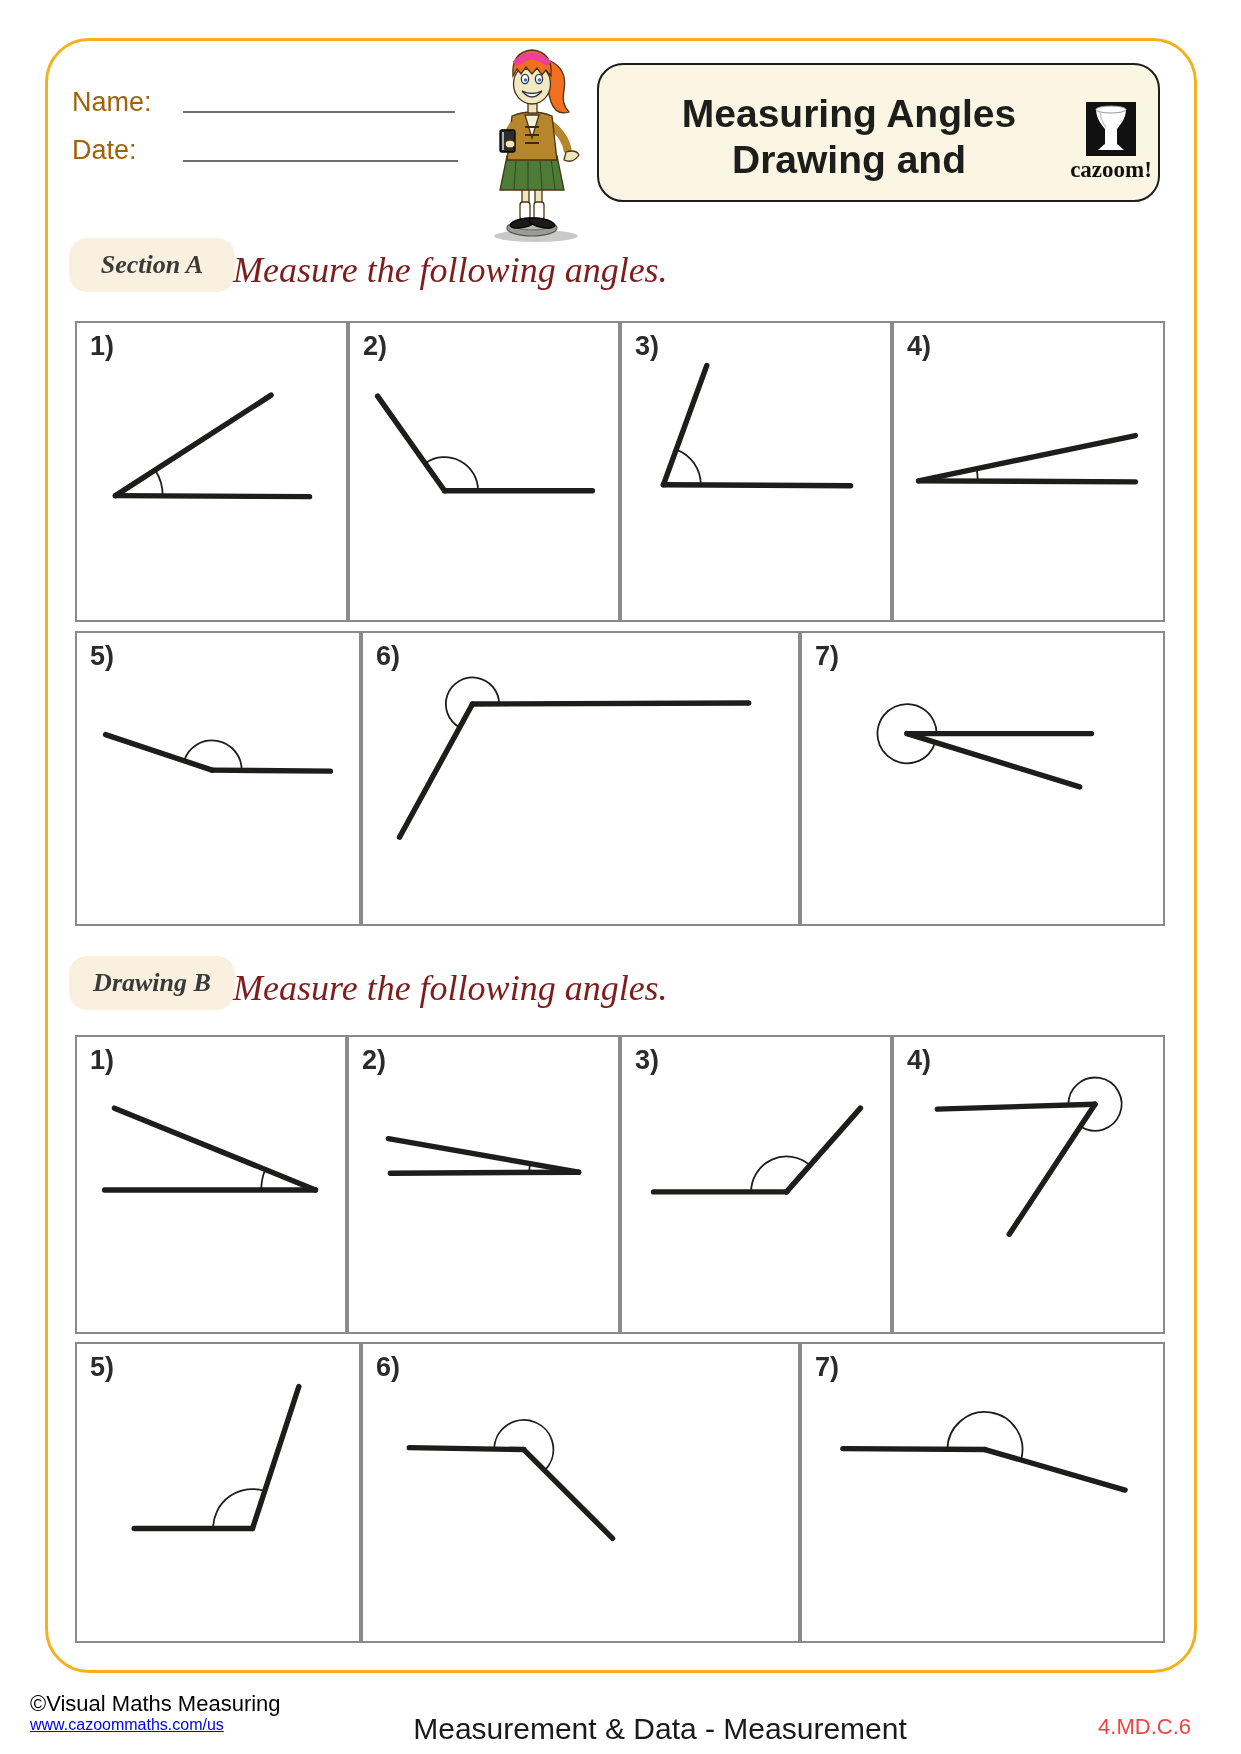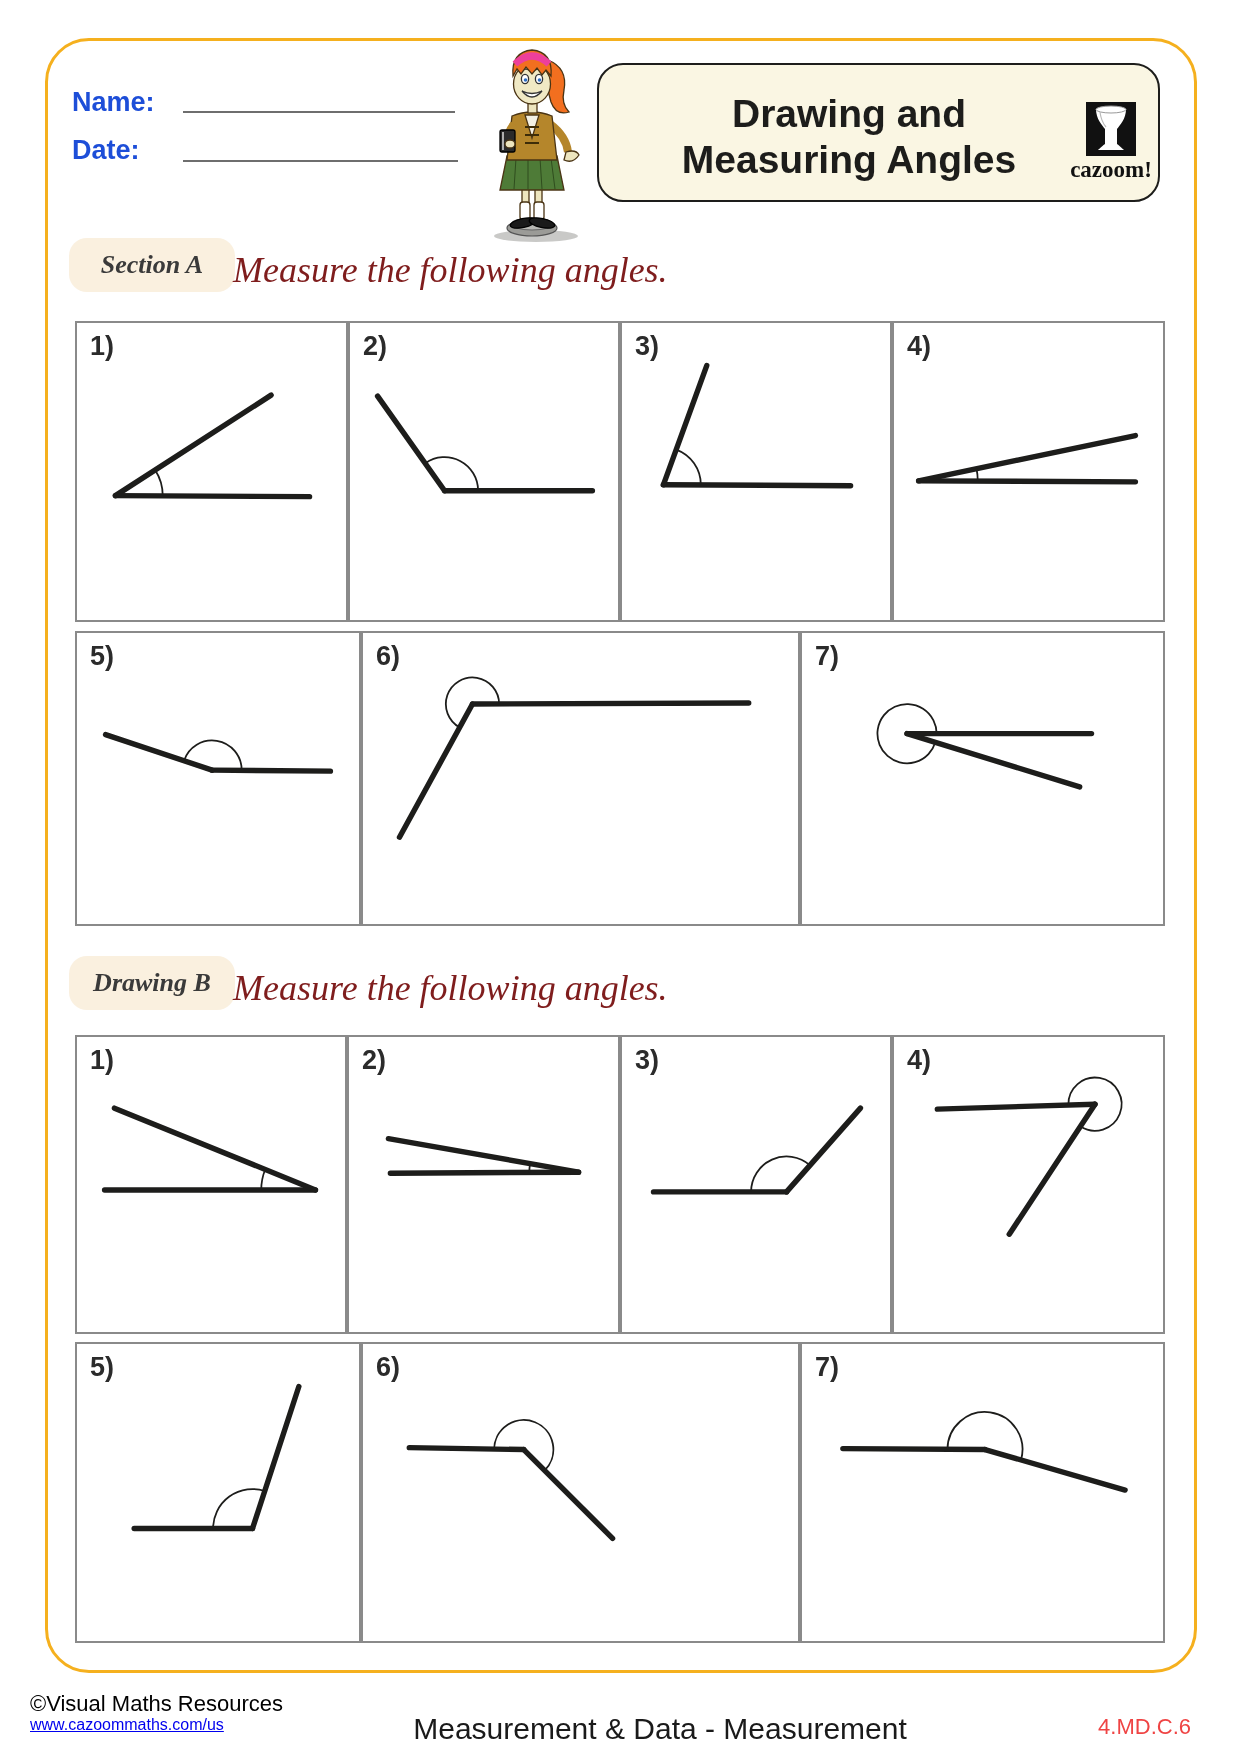--- a/index.html
+++ b/index.html
@@ -1,21 +1,21 @@
 <!DOCTYPE html>
 <html style="--yellow: #F5B01E; --link: #0000EE; --ink: #1d1d1b;"><head>
 <meta charset="utf-8">
 <style>
   html,body{margin:0;padding:0;background:#fff;}
   .page{position:relative;width:1241px;height:1754px;background:#fff;overflow:hidden;
         font-family:"Liberation Sans", sans-serif;color:#1d1d1b;}
   .sheet-border{position:absolute;left:45px;top:38px;width:1152px;height:1635px;
         border:3px solid var(--yellow,#F5B01E);border-radius:44px;box-sizing:border-box;}
   
-  .field-label{position:absolute;font-size:27px;font-weight:bold;color:#1d4ed8;}
+  .field-label{position:absolute;font-size:27px;font-weight:normal;color:#a16207;}
   .write-line{position:absolute;border-bottom:2.5px solid #6e6e6e;height:0;}
   .girl{position:absolute;left:476px;top:40px;width:112px;height:204px;}
   .title-box{position:absolute;left:597px;top:63px;width:563px;height:139px;box-sizing:border-box;
         background:#FAF6E3;border:2.5px solid #1d1d1b;border-radius:26px;}
   .title-text{position:absolute;left:10px;top:26px;width:480px;text-align:center;
         font-size:39px;line-height:46px;font-weight:bold;color:#1d1d1b;}
   .logo{position:absolute;left:487px;top:37px;width:50px;height:72px;}
   .logo svg{display:block;}
   .logo-word{position:absolute;left:-22px;top:55px;width:94px;text-align:center;
         font-family:"Liberation Serif", serif;font-weight:bold;font-size:23px;color:#111;}
@@ -82,22 +82,22 @@
       <circle cx="49.5" cy="40" r="1.8" fill="#2f6fc2" stroke="none"></circle>
       <circle cx="63.5" cy="40" r="1.8" fill="#2f6fc2" stroke="none"></circle>
       <path d="M45 31 q4 -3 8 -1 M59 30 q4 -2 8 0" fill="none" stroke="#333"></path>
       <path d="M37 36 Q35 12 56 10 Q77 12 75 36 L70 30 L66 35 L61 28 L56 34 L50 27 L45 34 L41 29 Z" fill="#F26F1F"></path>
       <path d="M39 24 Q56 8 73 24" stroke="#ED3F9B" stroke-width="7" fill="none"></path>
     </g>
   </svg>
 
   <div class="title-box">
     <div class="title-text">
+      <div>Measuring Angles</div>
       <div>Drawing and</div>
-      <div>Measuring Angles</div>
     </div>
     <div class="logo">
       <svg width="50" height="54" viewBox="0 0 50 54">
         <rect width="50" height="54" fill="#111"></rect>
         <path d="M10 7 h30 c0 10 -6 16 -9 20 l0 15 c4 3 7 6 7 6 h-26 c0 0 3 -3 7 -6 l0 -15 c-3 -4 -9 -10 -9 -20 z" fill="#fff"></path>
         <ellipse cx="25" cy="7.5" rx="15" ry="3.5" fill="#fff" stroke="#999" stroke-width="1"></ellipse>
         <path d="M14 10 q1 9 6 15" stroke="#bbb" fill="none" stroke-width="1.2"></path>
       </svg>
       <span class="logo-word">cazoom!</span>
     </div>
@@ -221,17 +221,17 @@
       <div class="angle-box" style="left: 800px; top: 1342px; width: 365px; height: 301px;">
         <span class="box-label">7)</span>
         <svg viewBox="0 0 365 301">
           <line x1="185" y1="107" x2="41" y2="106" class="ray"></line>
           <line x1="185" y1="107" x2="327" y2="148" class="ray"></line>
           <path d="M 221.5 117.5 A 38 38 0 1 0 147.0 107.0" class="arc"></path>
         </svg>
       </div>
     </div>
 
-  <div class="foot-copy">©Visual Maths Resources</div>
+  <div class="foot-copy">©Visual Maths Measuring</div>
   <a class="foot-url" href="#">www.cazoommaths.com/us</a>
   <div class="foot-center">Measurement &amp; Data - Measurement</div>
   <div class="foot-code">4.MD.C.6</div>
 </div>
 
 </body></html>

